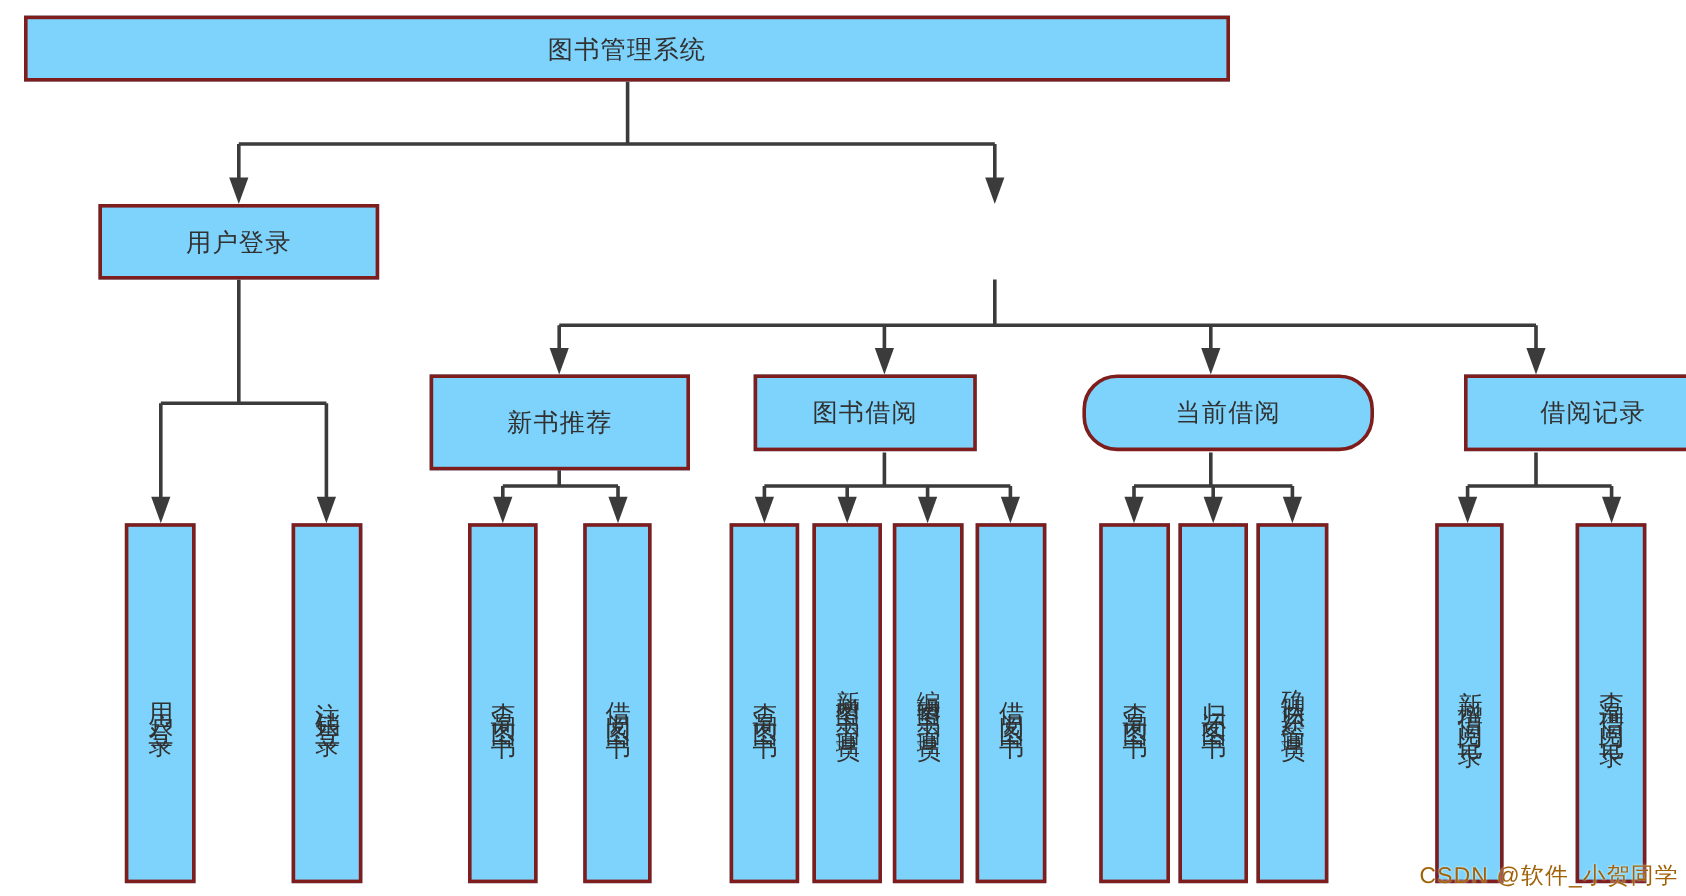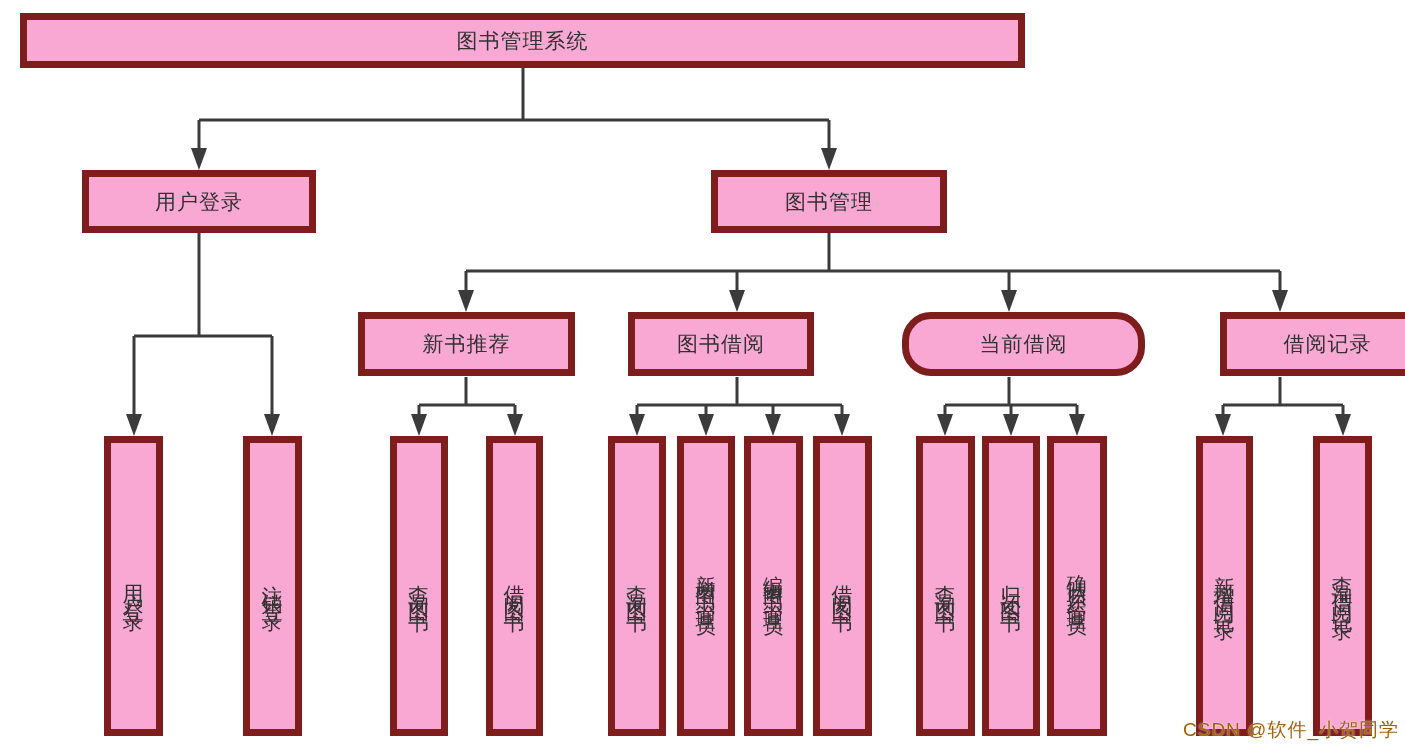--- a/index.html
+++ b/index.html
@@ -12,22 +12,22 @@
     overflow: hidden;
   }
   .wires {
     position: absolute;
     left: 0; top: 0;
     width: 1405px; height: 747px;
   }
   .node {
     position: absolute;
     box-sizing: border-box;
-    border: 7px solid #7f1d1d;
-    background: #f9a8d4;
+    border: 3px solid #7f1d1d;
+    background: #7dd3fc;
     display: flex;
     align-items: center;
     justify-content: center;
     color: #313131;
   }
   .h-node { font-size: 21px; letter-spacing: 1px; }
   .leaf {
     top: 436px;
     height: 300px;
   }
@@ -40,21 +40,21 @@
     color: #313131;
   }
   .leaf.long span {
     font-size: 20px;
     letter-spacing: 6px;
   }
   
   .n-root  { left: 20px;  top: 13px;  width: 1005px; height: 55px; }
   .n-login { left: 82px;  top: 170px; width: 234px;  height: 63px; }
   .n-mgmt  { left: 711px; top: 170px; width: 236px;  height: 63px; }
-  .n-new   { left: 358px; top: 312px; width: 217px;  height: 64px; text-align: right; }
+  .n-new   { left: 358px; top: 312px; width: 217px;  height: 80px; text-align: right; }
   .n-brw   { left: 628px; top: 312px; width: 186px;  height: 64px; }
   .n-cur   { left: 902px; top: 312px; width: 243px;  height: 64px; border-radius: 29px; }
   .n-rec   { left: 1220px;top: 312px; width: 215px;  height: 64px; text-align: right; }
   .lf-0  { left: 104px;  width: 59px; }
   .lf-1  { left: 243px;  width: 59px; }
   .lf-2  { left: 390px;  width: 58px; }
   .lf-3  { left: 486px;  width: 57px; }
   .lf-4  { left: 608px;  width: 58px; }
   .lf-5  { left: 677px;  width: 58px; }
   .lf-6  { left: 744px;  width: 59px; }
@@ -121,23 +121,20 @@
     </g>
   </svg>
 
   <div class="node h-node n-root">
     <span>图书管理系统</span>
   </div>
 
   <div class="node h-node n-login">
     <span>用户登录</span>
   </div>
-  <div class="node h-node n-mgmt">
-    <span>图书管理</span>
-  </div>
 
   <div class="node h-node n-new">
     <span>新书推荐</span>
   </div>
   <div class="node h-node n-brw">
     <span>图书借阅</span>
   </div>
   <div class="node h-node n-cur">
     <span>当前借阅</span>
   </div>

